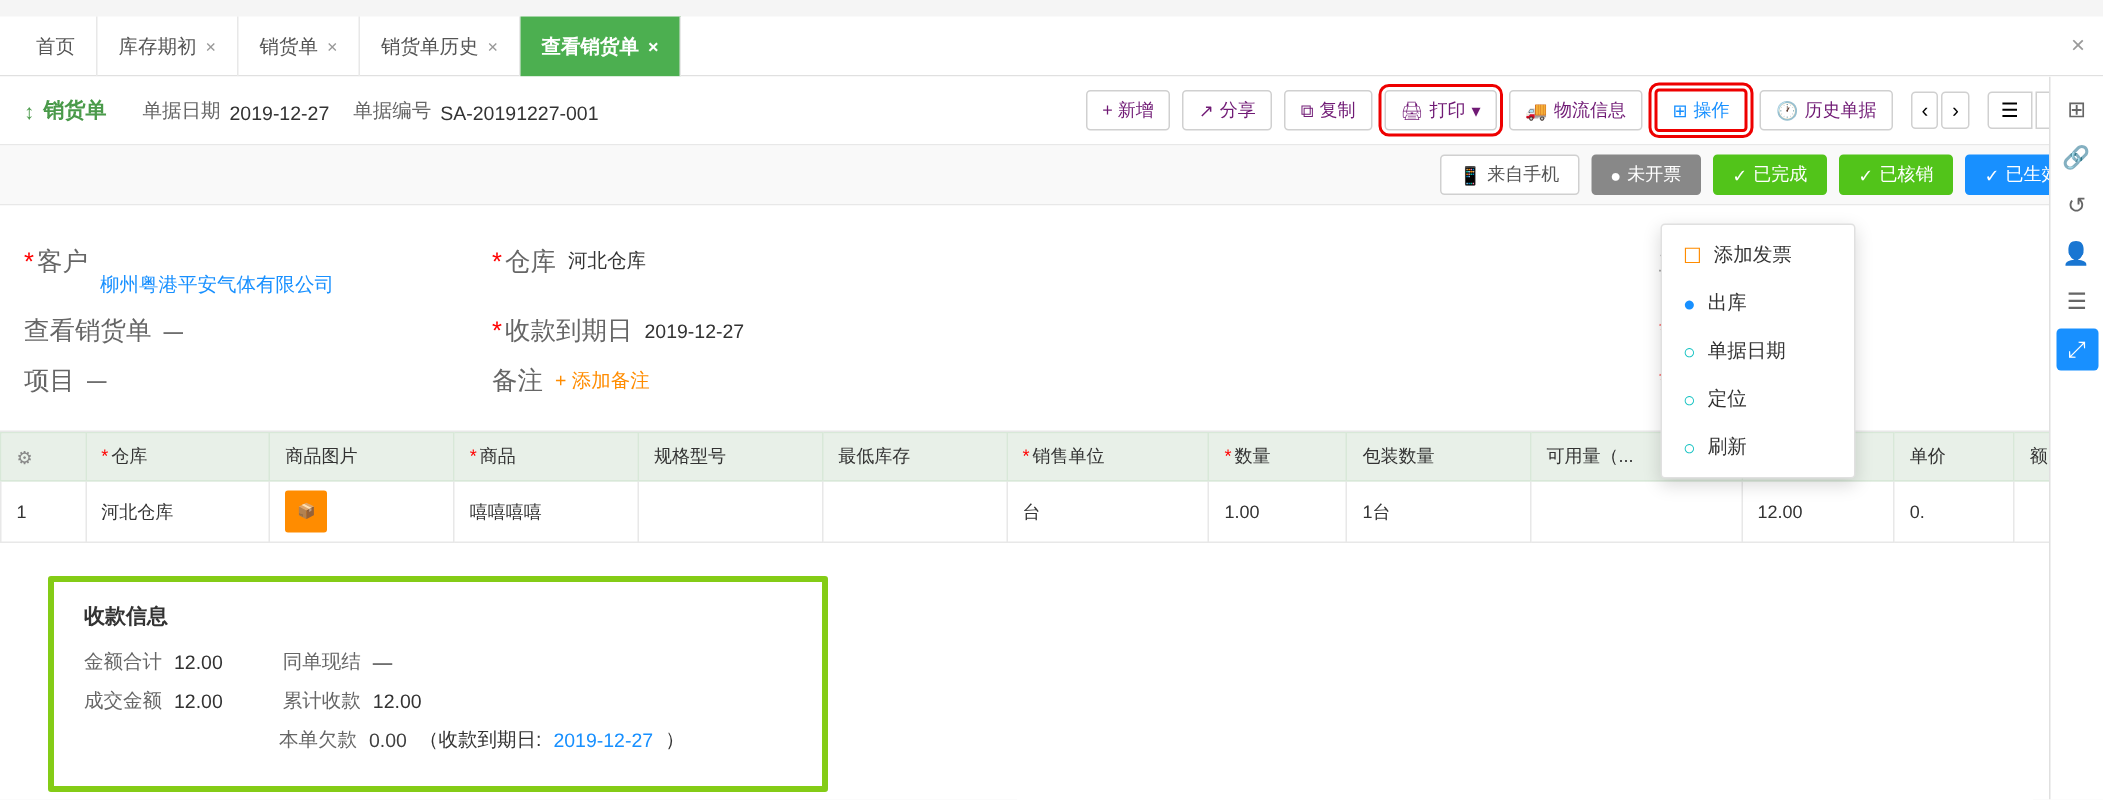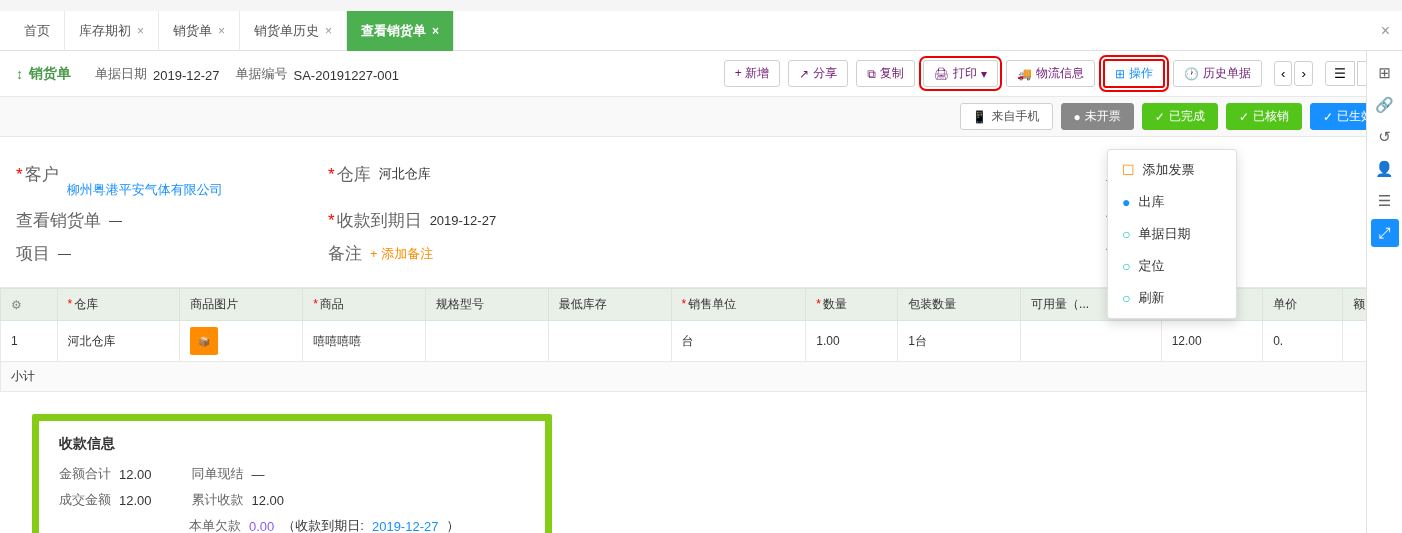--- a/index.html
+++ b/index.html
@@ -123,21 +123,21 @@
 
     
     .bottom-info {
       padding: 12px 16px; background: #fff;
     }
     .info-title { font-size: 14px; font-weight: bold; margin-bottom: 12px; }
     .info-row { display: flex; gap: 40px; margin-bottom: 8px; font-size: 13px; }
     .info-item { display: flex; align-items: center; gap: 8px; }
     .info-label { color: #666; }
     .info-value { color: #333; }
-    .info-value.highlight { color: #8b5cf6; }
+    .info-value.highlight { color: #404040; }
     .info-value.date-highlight { color: #1890ff; }
 
     
     .dropdown-menu {
       position: absolute; top: 98px; right: 165px; background: #fff; border: 1px solid #e0e0e0;
       border-radius: 3px; box-shadow: 0 4px 12px rgba(0,0,0,0.15); z-index: 100; min-width: 130px;
       padding: 4px 0;
     }
     .dropdown-item {
       display: flex; align-items: center; gap: 8px; padding: 7px 14px; cursor: pointer;
@@ -148,21 +148,21 @@
     .dropdown-item .di-icon.orange { color: #ff8c00; }
     .dropdown-item .di-icon.teal { color: #13c2c2; }
 
     
     .op-highlight {
       outline: 2px solid #e00; outline-offset: 2px;
     }
 
     
     .payment-box {
-      border: 7px solid #84cc16; padding: 14px 20px; display: inline-block; min-width: 520px; border-radius: 2px;
+      border: 4px solid #84cc16; padding: 14px 20px; display: inline-block; min-width: 520px; border-radius: 2px;
       margin: 10px 16px; background: #fff;
     }
 
     
     .right-sidebar {
       position: absolute; right: 0; top: 0; width: 36px; background: #fff;
       border-left: 1px solid #e0e0e0; display: flex; flex-direction: column; align-items: center;
       padding: 8px 0; gap: 4px; height: 100%;
     }
     .sidebar-icon {
@@ -363,23 +363,20 @@
             <td></td>
             <td></td>
             <td>台</td>
             <td>1.00</td>
             <td>1台</td>
             <td></td>
             <td>12.00</td>
             <td>0.</td>
             <td></td>
           </tr>
-          <tr class="subtotal-row">
-            <td colspan="13">小计</td>
-          </tr>
         </tbody>
       </table>
     </div>
 
     <div class="bottom-info">
       <div class="payment-box">
         <div class="info-title">收款信息</div>
         <div class="info-row">
           <div class="info-item">
             <span class="info-label">金额合计</span>

